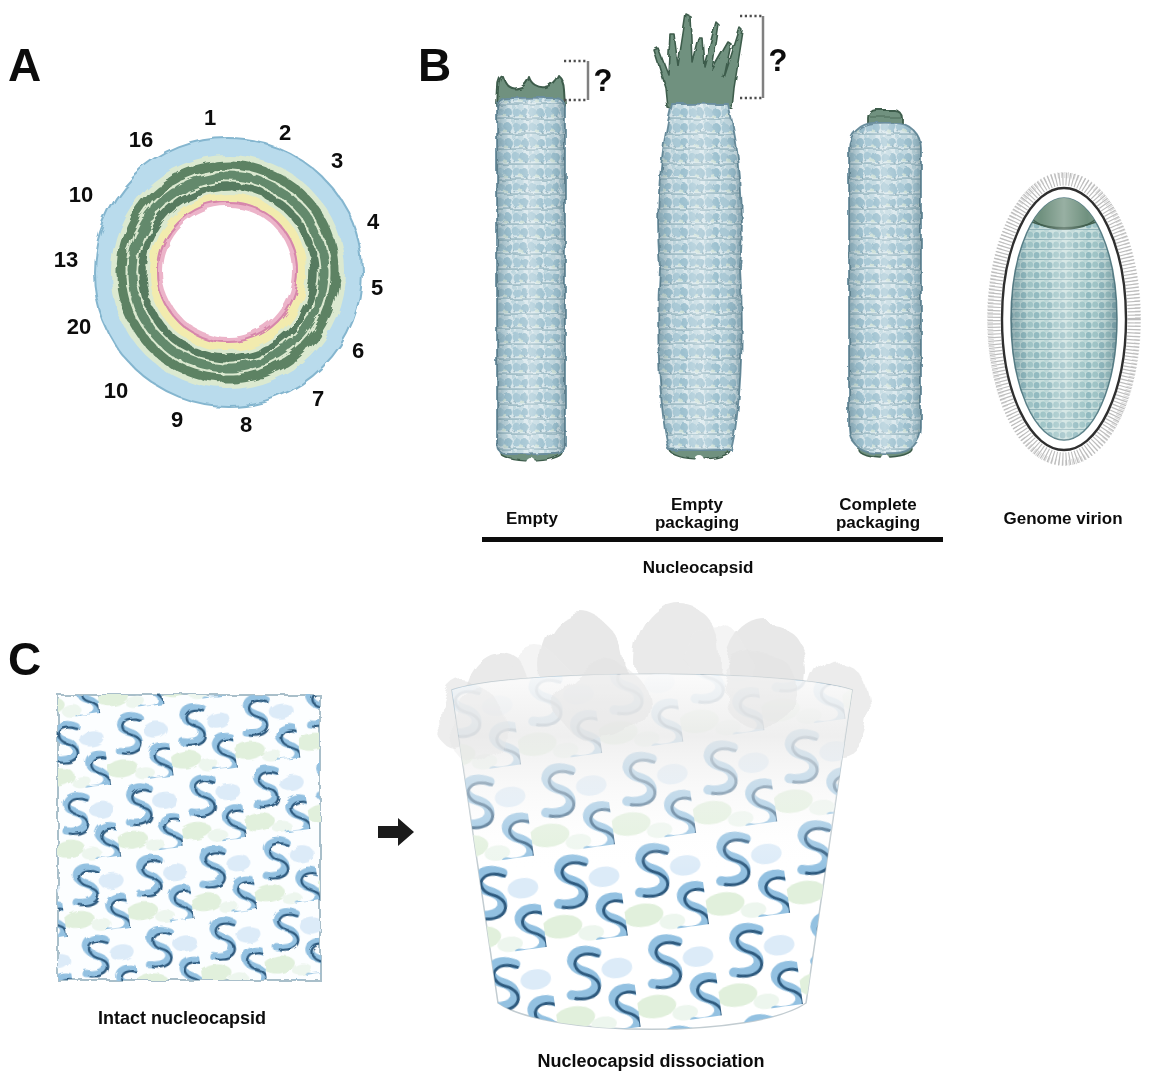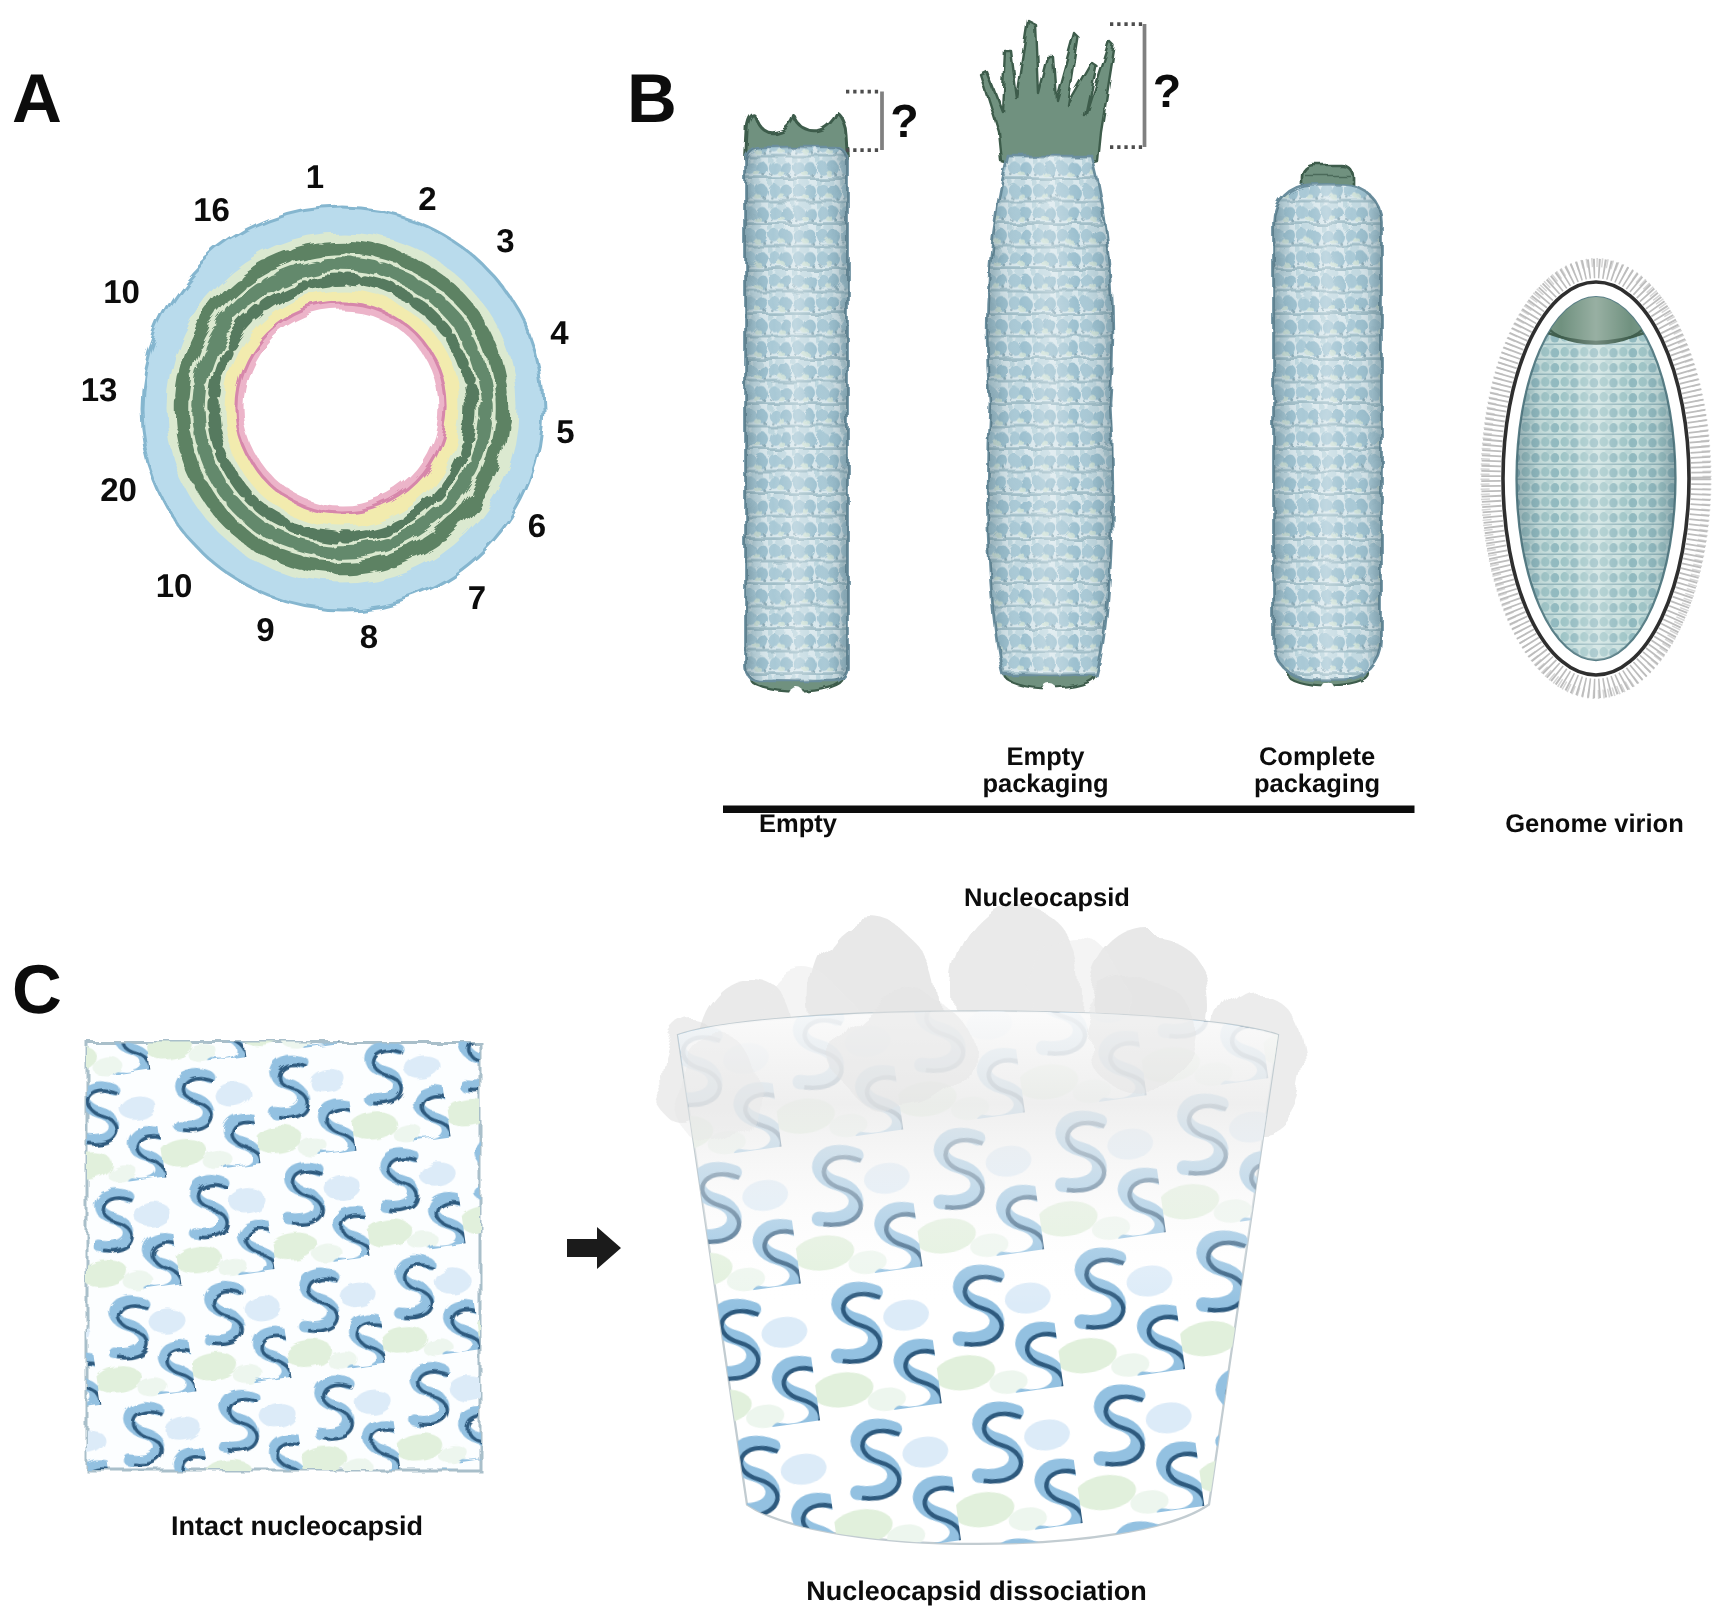--- a/index.html
+++ b/index.html
@@ -6,21 +6,21 @@
   .figure{
     position:relative;width:1152px;height:1080px;background:#ffffff;overflow:hidden;
     font-family:"Liberation Sans","DejaVu Sans",sans-serif;color:#0c0c0c;
   }
   .art{position:absolute;left:0;top:0;}
   .txt{position:absolute;z-index:5;}
   .pl{font-size:46px;font-weight:bold;line-height:1;}
   .rn{font-size:22px;font-weight:bold;transform:translate(-50%,-50%);white-space:nowrap;}
   .qm{font-size:31px;font-weight:bold;transform:translate(-50%,-50%);}
   .sl{font-size:17px;font-weight:bold;line-height:1.06;text-align:center;transform:translate(-50%,-50%);}
-  .nowrap{white-space:nowrap;margin-top:31px;}
+  .nowrap{white-space:nowrap;}
   .rule{position:absolute;background:#0c0c0c;z-index:4;}
   .cl{font-size:18px;font-weight:bold;text-align:center;transform:translate(-50%,-50%);white-space:nowrap;}
 </style>
 </head>
 <body>
 
 <div class="figure">
 
   <svg class="art" width="1152" height="1080" viewBox="0 0 1152 1080">
     <defs>
@@ -221,16 +221,16 @@
   <span class="txt qm" style="left:778px;top:61px">?</span>
 
   <div class="txt sl nowrap" style="left:532px;top:519px">Empty</div>
   <div class="txt sl" style="left:697px;top:514px;width:110px">Empty packaging</div>
   <div class="txt sl" style="left:878px;top:514px;width:110px">Complete packaging</div>
   <div class="txt sl nowrap" style="left:1063px;top:519px">Genome virion</div>
 
   <div class="rule" style="left:482px;top:537px;width:461px;height:4.5px"></div>
   <div class="txt sl nowrap" style="left:698px;top:568px">Nucleocapsid</div>
 
-  <div class="txt cl" style="left:198px;top:1018px">Intact nucleocapsid</div>
+  <div class="txt cl" style="left:182px;top:1018px">Intact nucleocapsid</div>
   <div class="txt cl" style="left:651px;top:1061px">Nucleocapsid dissociation</div>
 
 </div>
 
 </body></html>

